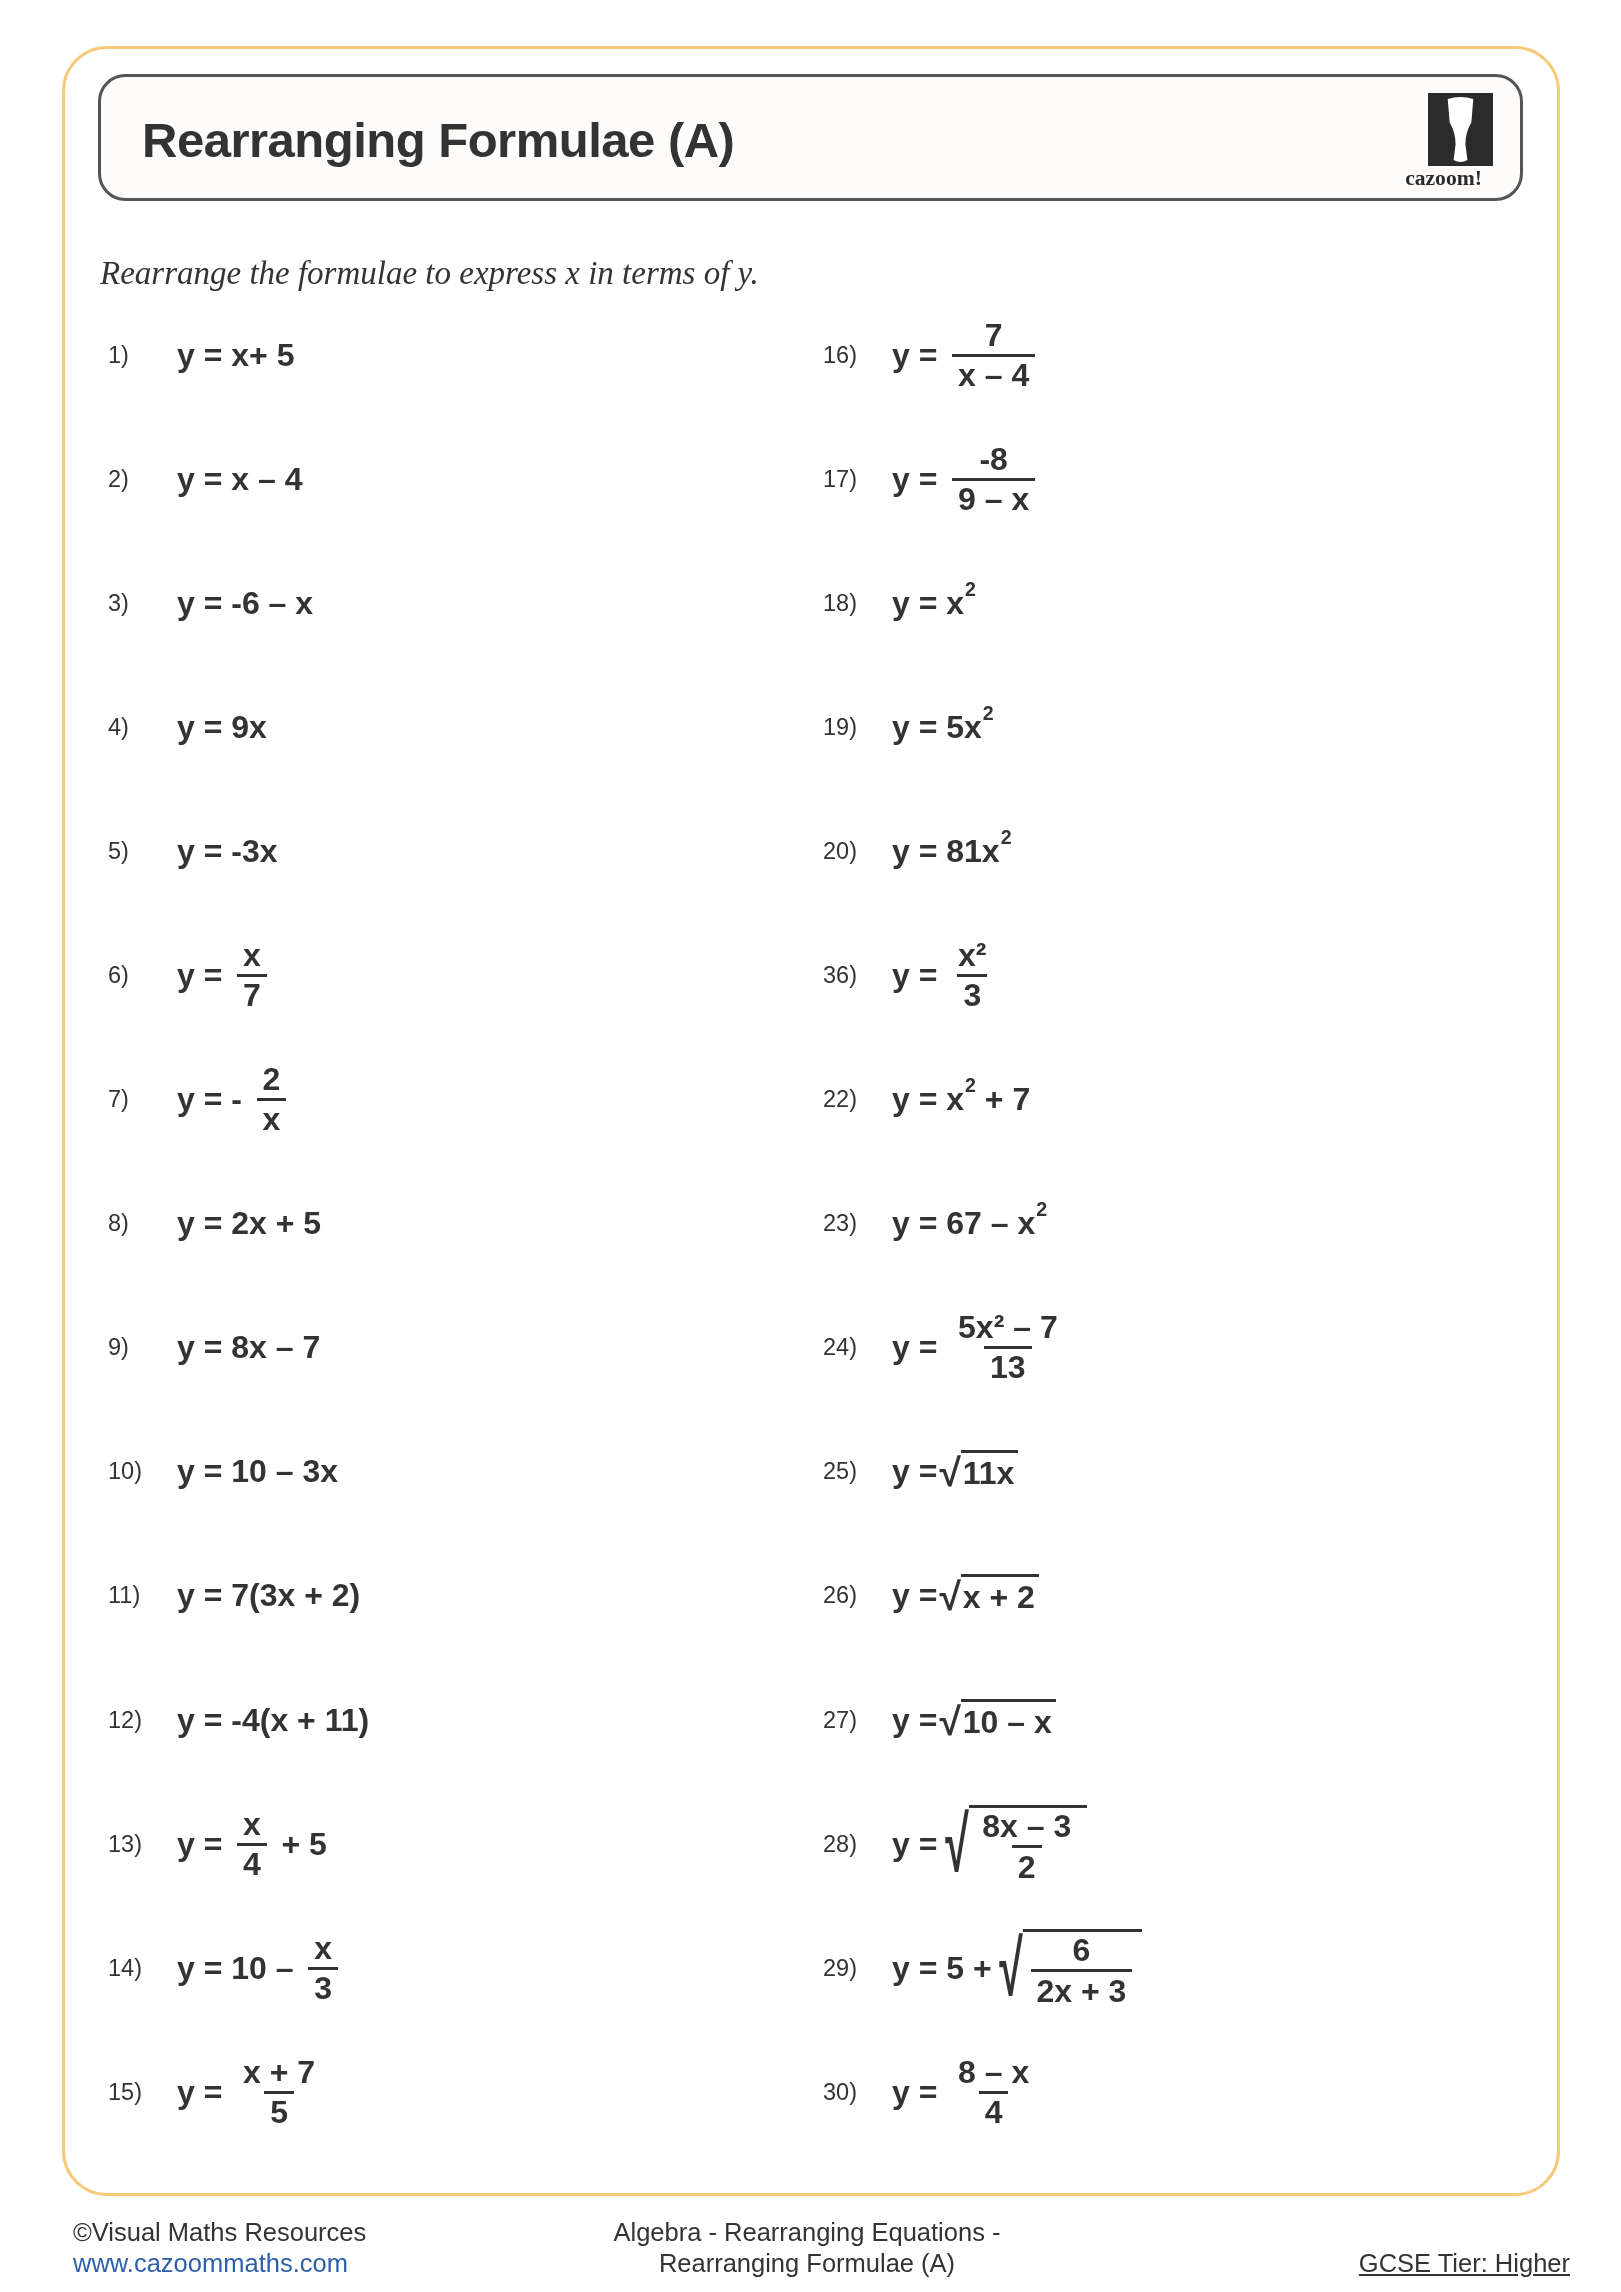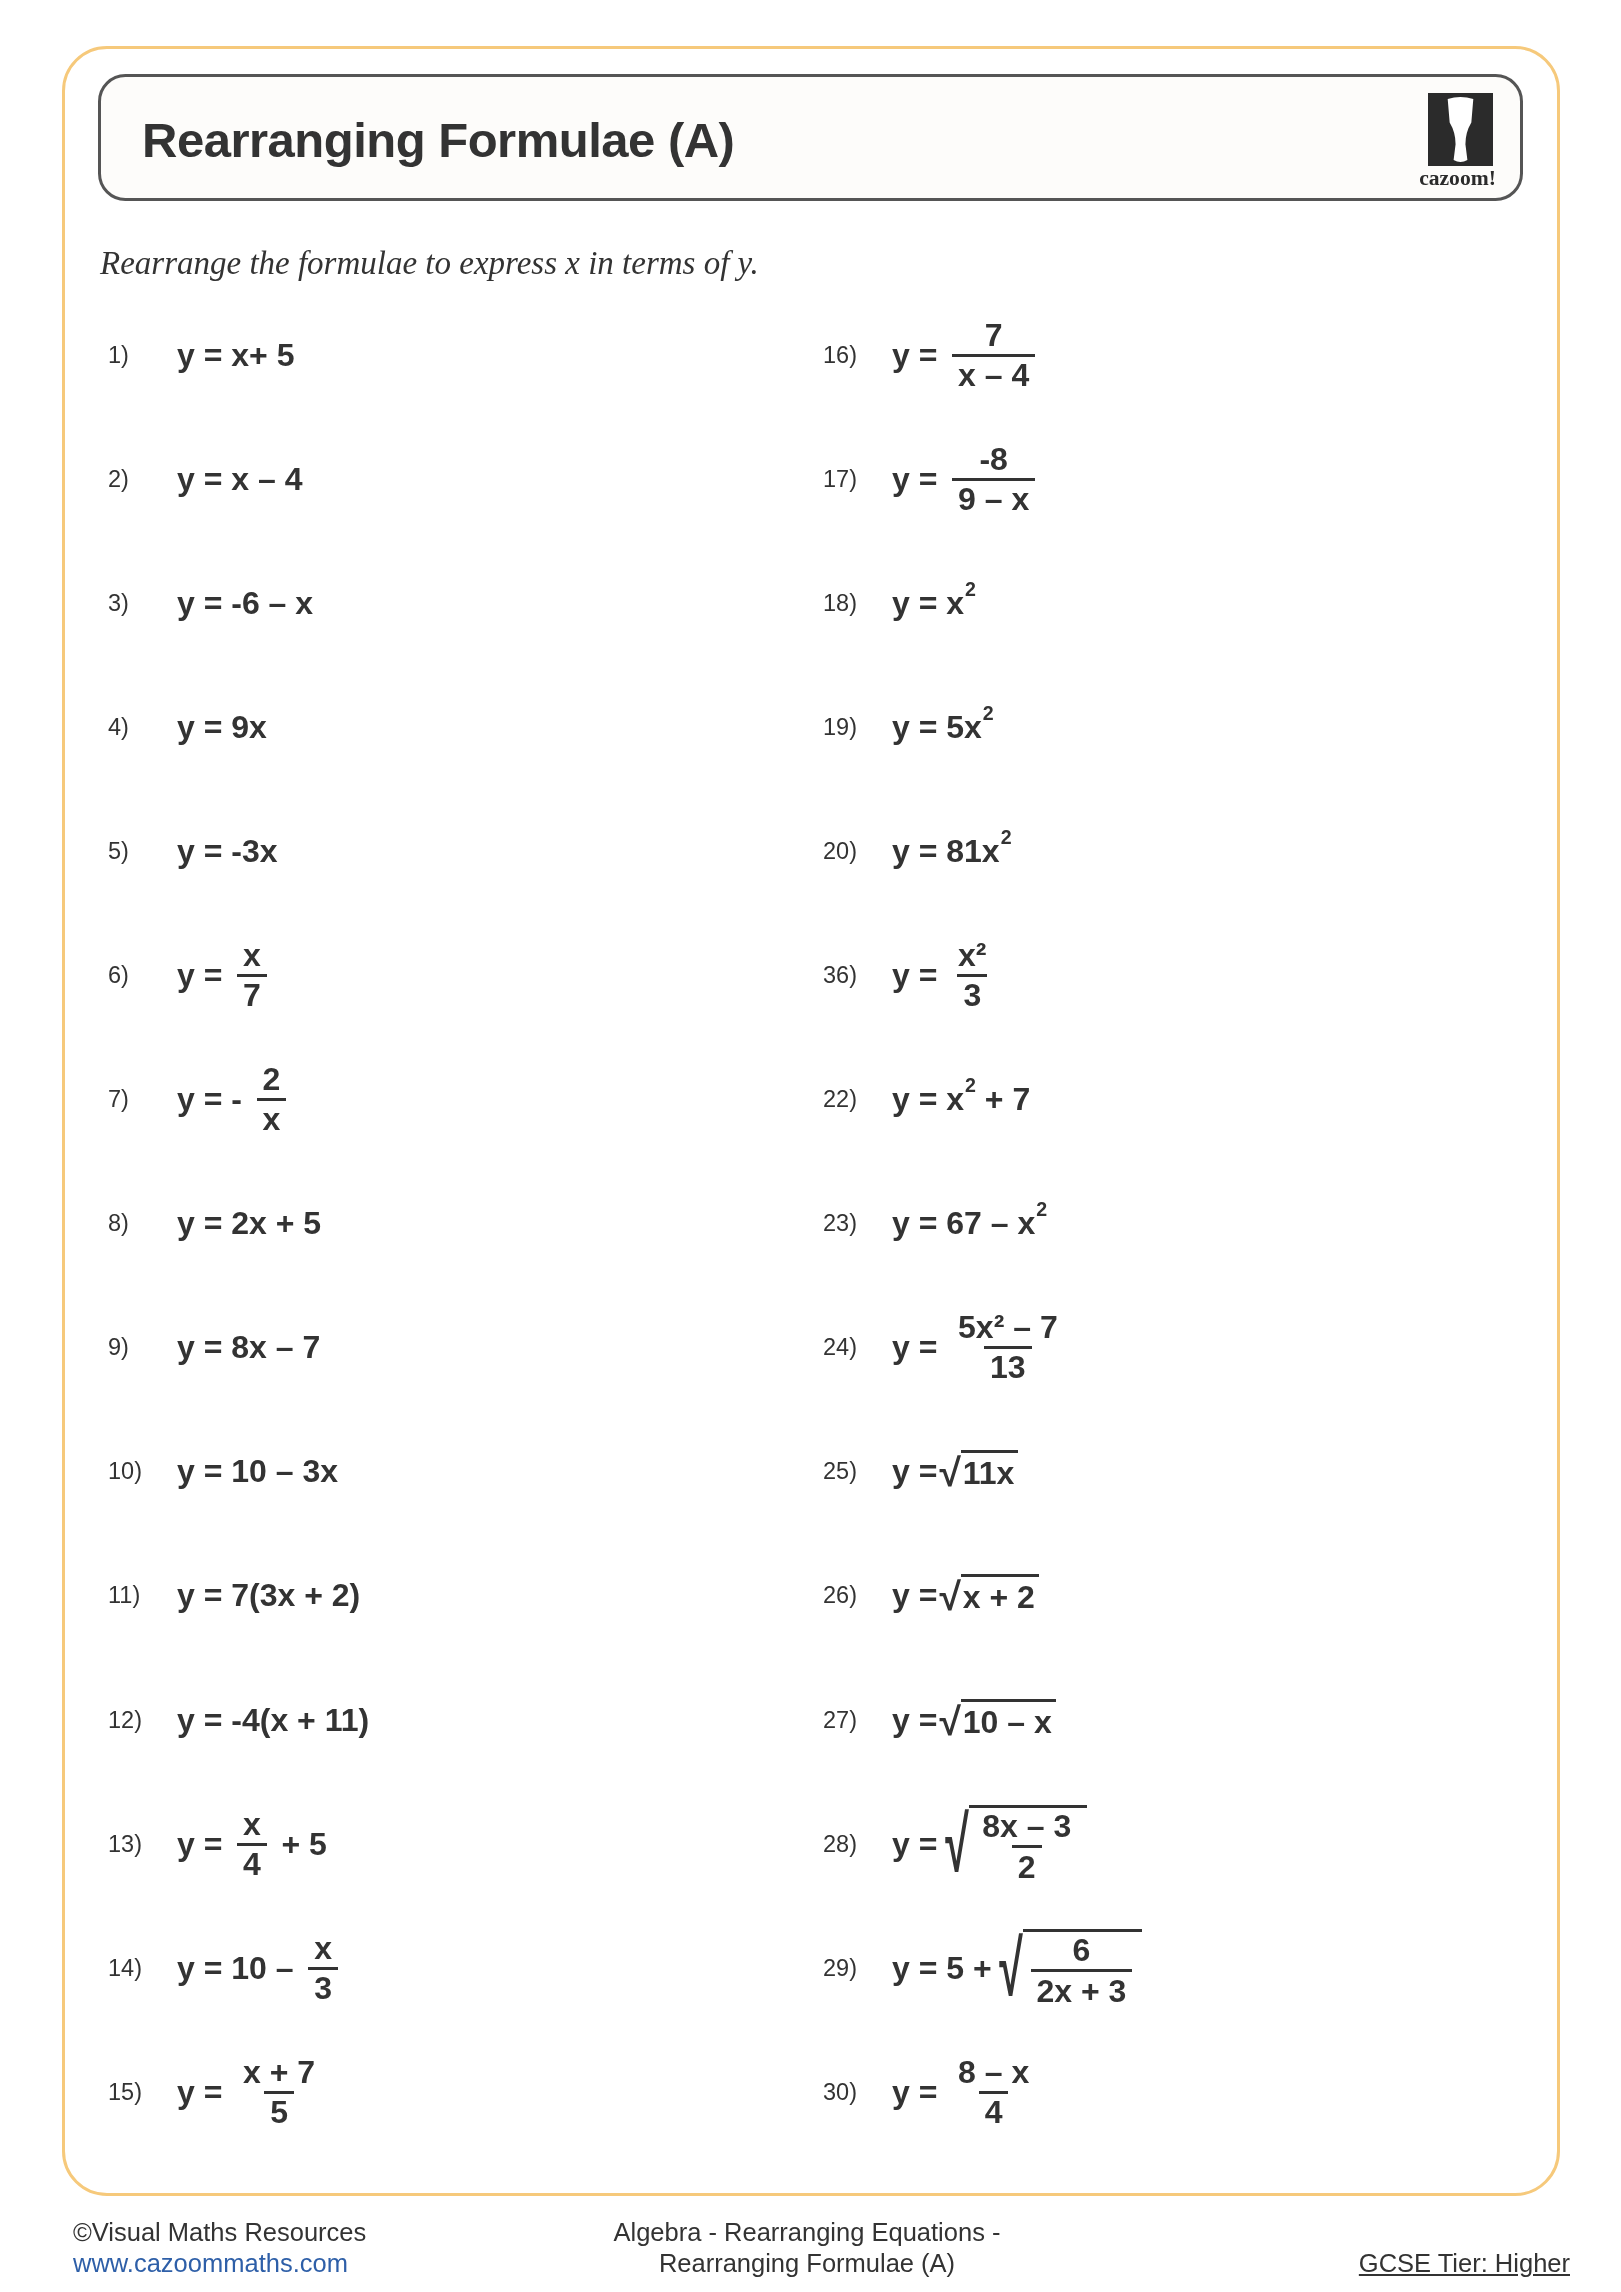--- a/index.html
+++ b/index.html
@@ -15,26 +15,26 @@
     border: 3.9px solid #555555; border-radius: 27.4px; background: #fdfcfa;
   }
   .title-text {
     position: absolute; left: 41px; top: 35px;
     font-family: "Liberation Sans", sans-serif; font-weight: bold; font-size: 49px;
     color: #333333; letter-spacing: -0.5px;
   }
   .logo { position: absolute; right: 25.5px; top: 15.7px; width: 108px; height: 96px; }
   .logo-drum { position: absolute; left: 41px; top: 0; width: 65px; height: 73px; background: #2b2b2b; }
   .logo-text {
-    position: absolute; left: 18px; top: 73px; width: 106px; text-align: center;
+    position: absolute; left: 4px; top: 73px; width: 106px; text-align: center;
     font-family: "Liberation Serif", serif; font-weight: bold; font-size: 21.6px; color: #2b2b2b;
   }
 
   .instructions {
-    position: absolute; left: 100px; top: 245px;
+    position: absolute; left: 100px; top: 255px;
     font-family: "Liberation Serif", serif; font-style: italic; font-size: 33px; color: #333333;
   }
 
   .question {
     position: absolute; height: 78px; display: flex; align-items: center;
     font-size: 32px; color: #333333;
   }
   .q-num { position: absolute; left: 0; font-size: 23.5px; width: 59px; }
   .q-expr { position: absolute; left: 69px; display: flex; align-items: center; white-space: nowrap; font-weight: bold; }
   .txt { white-space: pre; }

